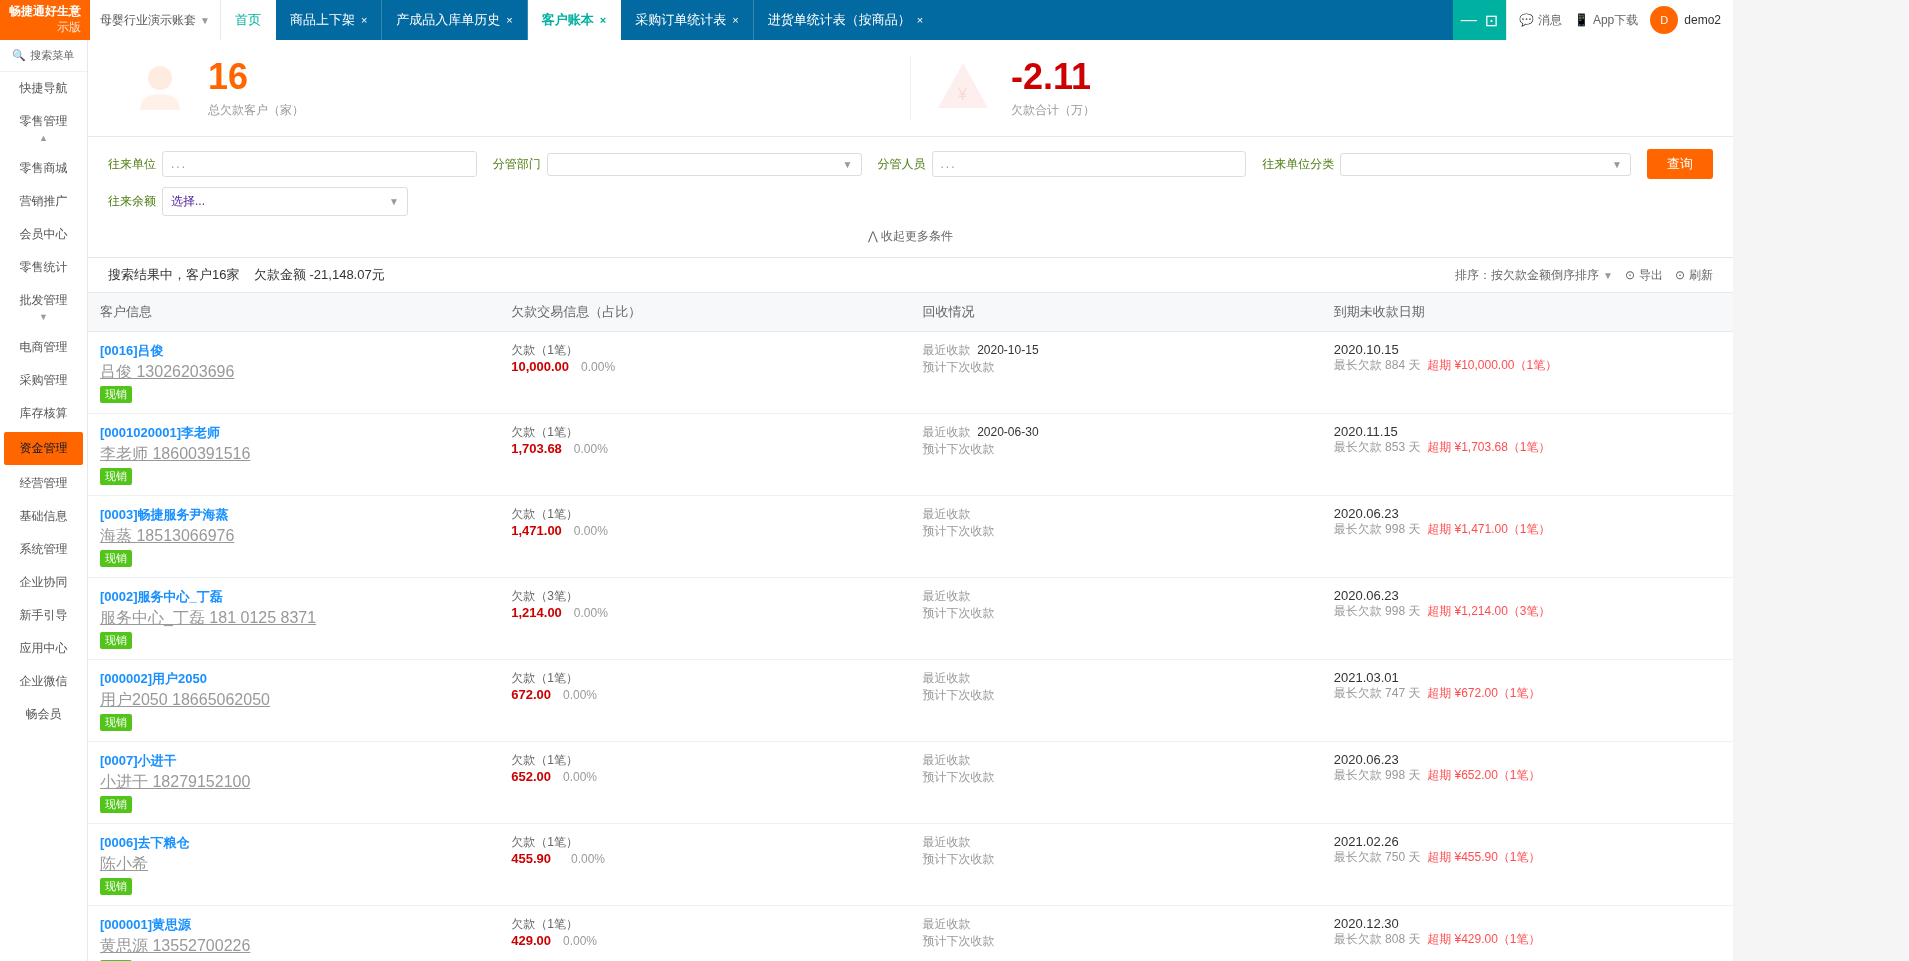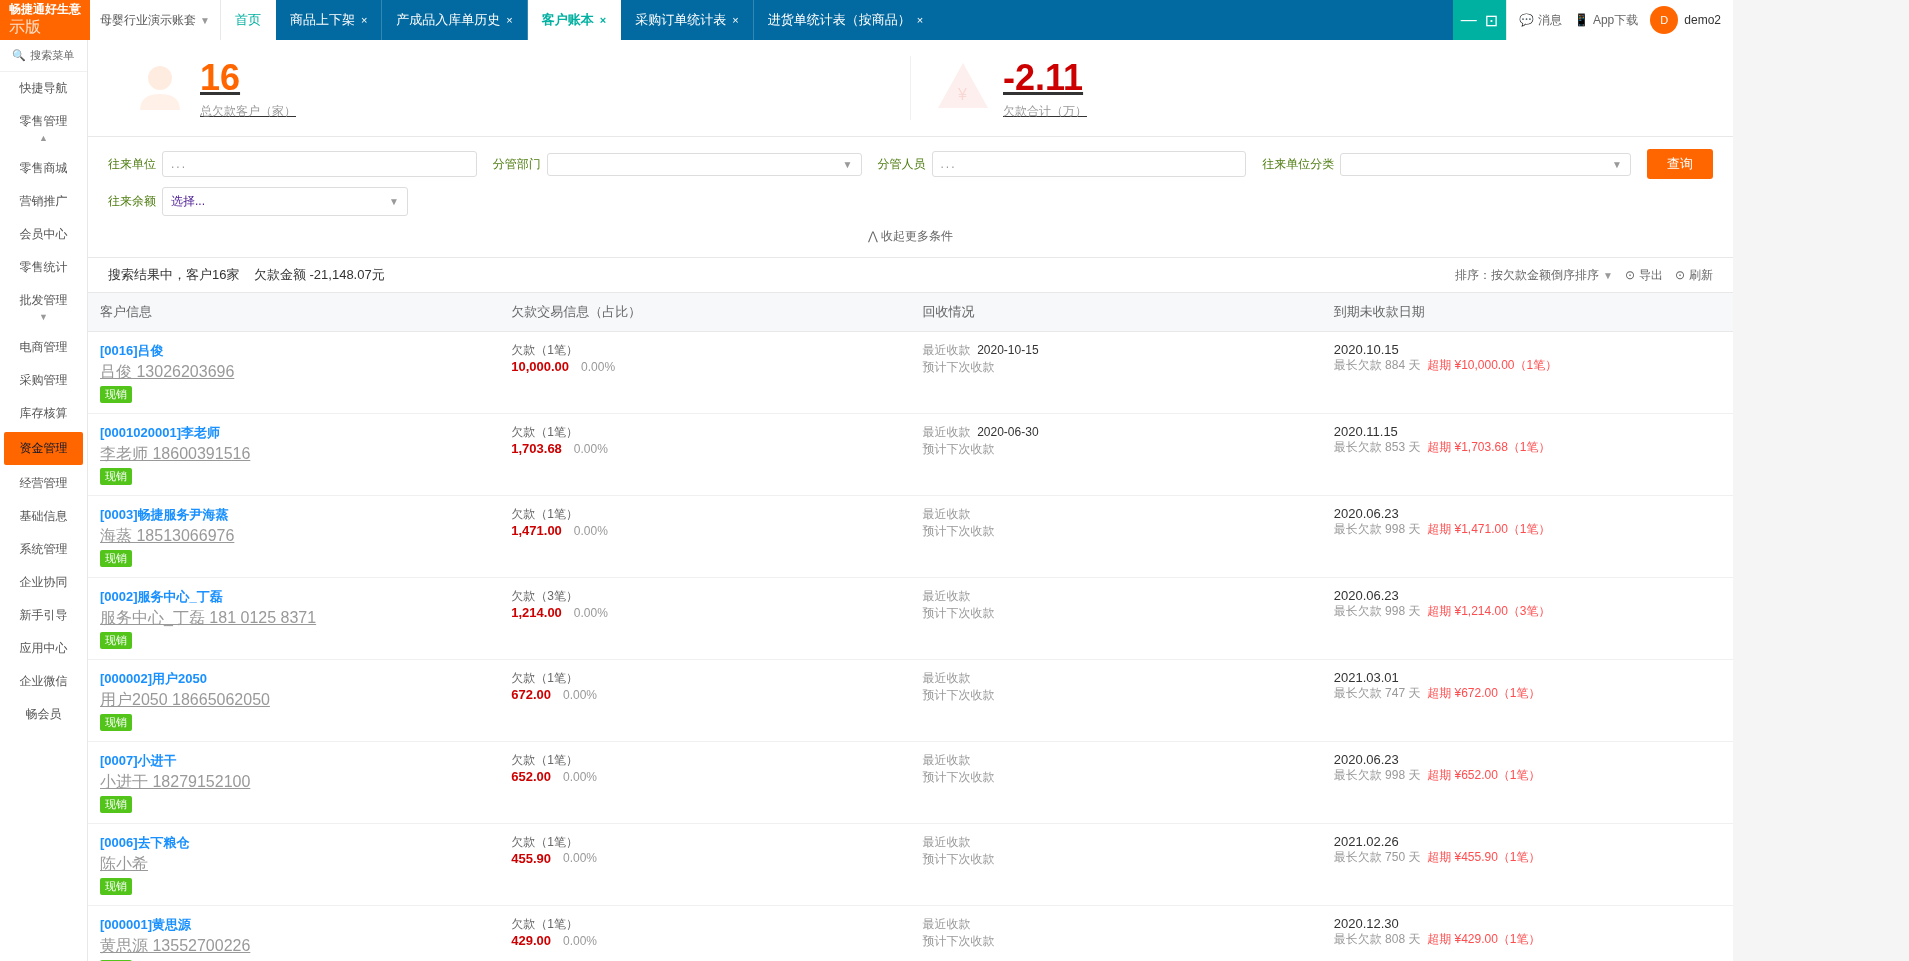--- a/index.html
+++ b/index.html
@@ -13,21 +13,21 @@
     .sidebar { width: 88px; background: #fff; border-right: 1px solid #e8e8e8; display: flex; flex-direction: column; flex-shrink: 0; overflow-y: auto; }
     .sidebar-search { padding: 8px 6px; font-size: 11px; color: #666; cursor: pointer; display: flex; align-items: center; justify-content: center; border-bottom: 1px solid #f0f0f0; }
     .sidebar-item { padding: 8px 4px; text-align: center; font-size: 12px; cursor: pointer; color: #555; }
     .sidebar-item.active { background: #ff6600; color: #0f172a; border-radius: 2px; margin: 2px 4px; }
     .sidebar-item .item-label { font-size: 12px; }
 
     .content-area { flex: 1; display: flex; flex-direction: column; overflow: hidden; background: #f0f2f5; }
 
     
     .stats-row { display: flex; background: #fff; padding: 16px 20px; gap: 0; border-bottom: 1px solid #e8e8e8; flex-shrink: 0; }
-    .stat-card { flex: 1; display: flex; align-items: flex-end; gap: 8px; padding: 0 20px; border-right: 1px solid #f0f0f0; text-decoration: underline; }
+    .stat-card { flex: 1; display: flex; align-items: flex-start; gap: 16px; padding: 0 20px; border-right: 1px solid #f0f0f0; }
     .stat-card:last-child { border-right: none; }
     .stat-icon { width: 64px; height: 64px; display: flex; align-items: center; justify-content: center; }
     .stat-info .stat-num { font-size: 36px; font-weight: bold; }
     .stat-info .stat-num.orange { color: #ff6600; }
     .stat-info .stat-num.dark-red { color: #cc0000; }
     .stat-info .stat-num.black { color: #333; }
     .stat-info .stat-label { font-size: 12px; color: #999; margin-top: 4px; }
 
     
     .filter-area { background: #fff; padding: 12px 20px 8px; border-bottom: 1px solid #e8e8e8; flex-shrink: 0; }
@@ -76,21 +76,21 @@
 </head>
 <body>
 
 <div class="app-wrapper">
 
   <div style="display:flex; height:40px; flex-shrink:0;">
 
     <div style="width:90px; background:#ff6600; display:flex; flex-direction:column; align-items:center; justify-content:center; padding:4px;">
       <div style="color:#fff; font-size:10px; line-height:1.3;">
         <div style="font-size:12px; font-weight:bold;">畅捷通好生意</div>
-        <div style="font-size:16px; opacity:0.8;">示版</div>
+        <div style="font-size:12px; opacity:0.8;text-align:right;">示版</div>
       </div>
     </div>
 
     <div style="background:#fff; display:flex; align-items:center; padding:0 10px; border-right:1px solid #e8e8e8; font-size:12px; color:#555; cursor:pointer; white-space:nowrap;">
       <span>母婴行业演示账套</span>
       <span style="margin-left:4px; color:#999; font-size:10px;">▼</span>
     </div>
 
     <div style="display:flex; flex:1; background:#0369a1; align-items:stretch; overflow:hidden;">
       <div style="display:flex; align-items:center; padding:0 14px; background:#fff; color:#00b0a0; font-size:13px; cursor:pointer; border-right:1px solid rgba(255,255,255,0.2);">
@@ -490,21 +490,21 @@
     </td>
   </tr>
               <tr>
     <td>
       <div class="customer-name">[0006]去下粮仓</div>
       <div class="customer-sub">陈小希</div>
       <span class="tag-xian">现销</span>
     </td>
     <td>
       <div style="color:#666; font-size:12px;">欠款（1笔）</div>
-      <div style="display:flex; align-items:flex-start; gap:12px;">
+      <div style="display:flex; align-items:flex-end; gap:20px;">
         <span class="amount-red">455.90</span>
         <span class="pct">0.00%</span>
       </div>
     </td>
     <td>
       <div>
         <span class="collect-label">最近收款</span>
         <span class="collect-date"></span>
       </div>
       <div class="collect-next">预计下次收款</div>

